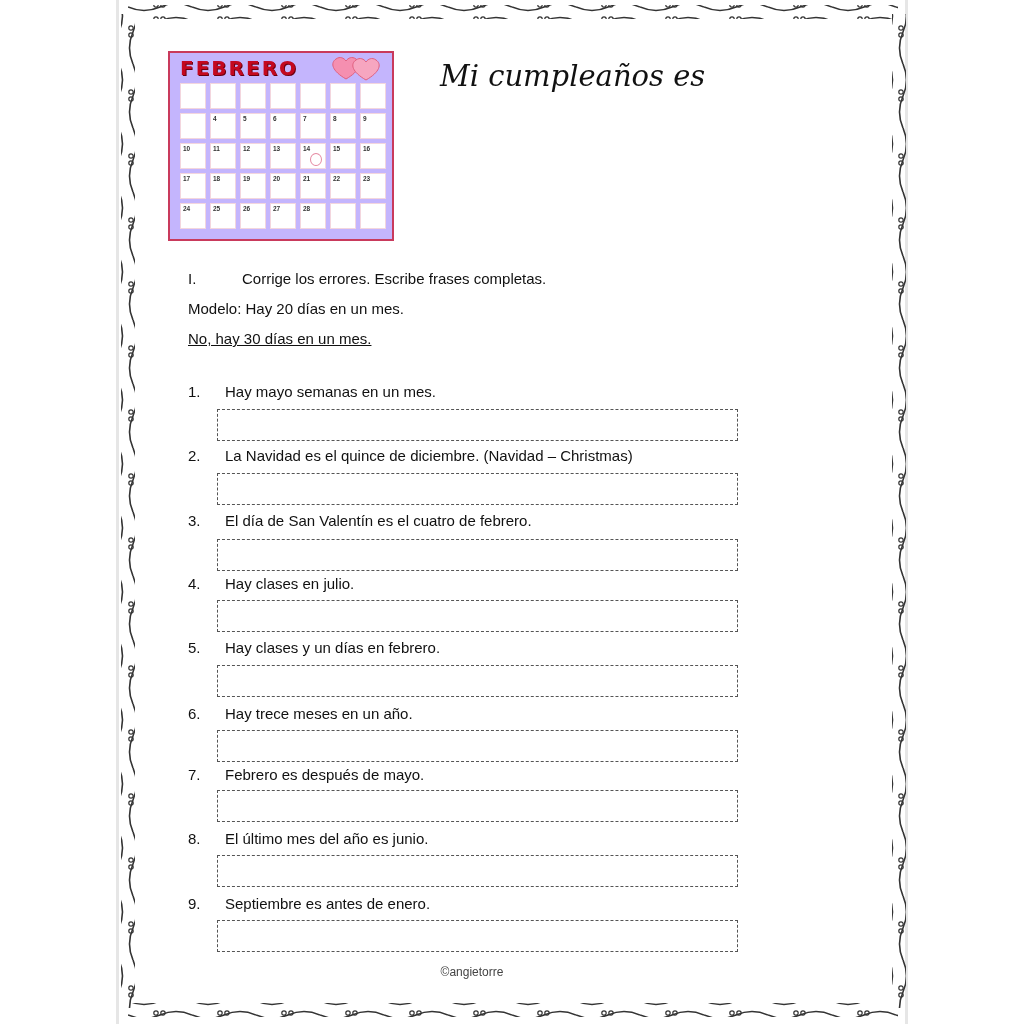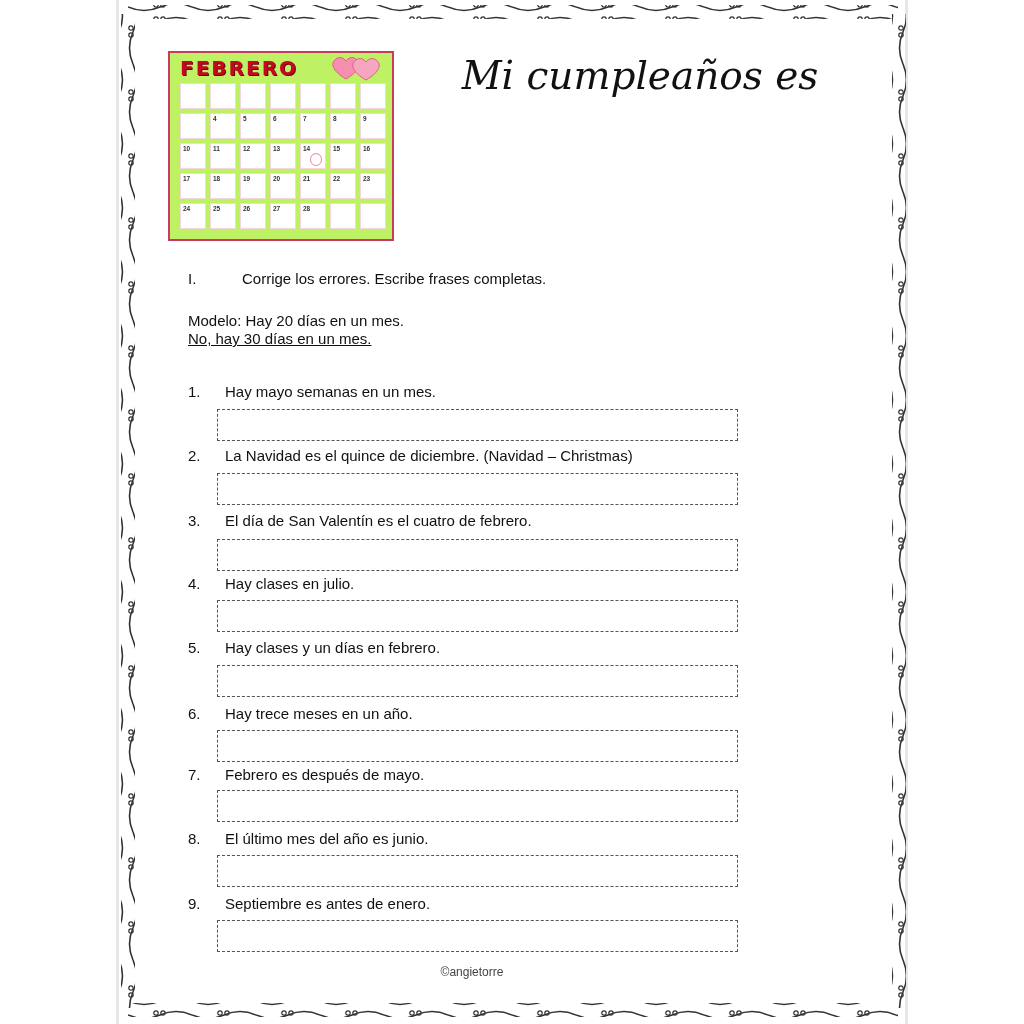--- a/index.html
+++ b/index.html
@@ -1,29 +1,29 @@
 <!DOCTYPE html>
 <html><head>
 <meta charset="utf-8">
 <style>
   html,body{margin:0;padding:0;background:#ffffff;}
   body{width:1024px;height:1024px;position:relative;overflow:hidden;font-family:"Liberation Sans",sans-serif;color:#111;}
   .page{position:absolute;left:116px;top:0;width:792px;height:1024px;background:#fff;border-left:3px solid #e6e6e6;border-right:3px solid #e6e6e6;box-sizing:border-box;}
   .frame{position:absolute;left:0;top:0;width:1024px;height:1024px;pointer-events:none;}
-  .calendar{position:absolute;left:168px;top:51px;width:226px;height:190px;background:#bef264;border:2px solid #c93a5c;box-sizing:border-box;}
+  .calendar{position:absolute;left:168px;top:51px;width:226px;height:190px;background:#c4b5fd;border:2px solid #c93a5c;box-sizing:border-box;}
   .cal-title{position:absolute;left:10px;top:3px;font-family:"DejaVu Sans",sans-serif;font-weight:900;font-size:20px;letter-spacing:2px;color:#c4081f;text-shadow:1px 1px 0 #6b0010;}
   .hearts{position:absolute;left:158px;top:2px;width:56px;height:26px;}
   .cal-grid{position:absolute;left:10px;top:30px;display:grid;grid-template-columns:repeat(7,26px);grid-auto-rows:26px;column-gap:4px;row-gap:4px;}
   .cell{background:#fff;border:1px solid #f3d6de;position:relative;box-sizing:border-box;}
   .cell span{position:absolute;left:2px;top:1px;font-size:6.5px;font-weight:bold;color:#333;}
   .circle{position:absolute;left:9px;top:9px;width:10px;height:11px;border:1.5px solid #e58aa2;border-radius:50%;}
-  .title{position:absolute;left:440px;top:52px;width:400px;text-align:center;font-family:"DejaVu Serif",serif;font-style:italic;font-size:39px;line-height:48px;color:#111;}
+  .title{position:absolute;left:440px;top:52px;width:400px;font-family:"DejaVu Serif",serif;font-style:italic;font-size:29px;line-height:48px;color:#111;}
   .instr{position:absolute;left:188px;top:270px;font-size:15px;}
   .instr .num{display:inline-block;width:54px;}
-  .model{position:absolute;left:188px;top:300px;font-size:15px;margin-top:12px;}
+  .model{position:absolute;left:188px;top:300px;font-size:15px;}
   .model-ans{position:absolute;left:188px;top:330px;font-size:15px;text-decoration:underline;}
   .q{position:absolute;left:188px;font-size:15px;}
   .q .n{display:inline-block;width:37px;}
   .box{position:absolute;left:217px;width:521px;height:32px;border:1px dashed #555;box-sizing:border-box;}
   .credit{position:absolute;left:0;width:944px;top:965px;text-align:center;font-size:12px;color:#444;}
 </style>
 </head>
 <body>
 
 <div class="page"></div>

